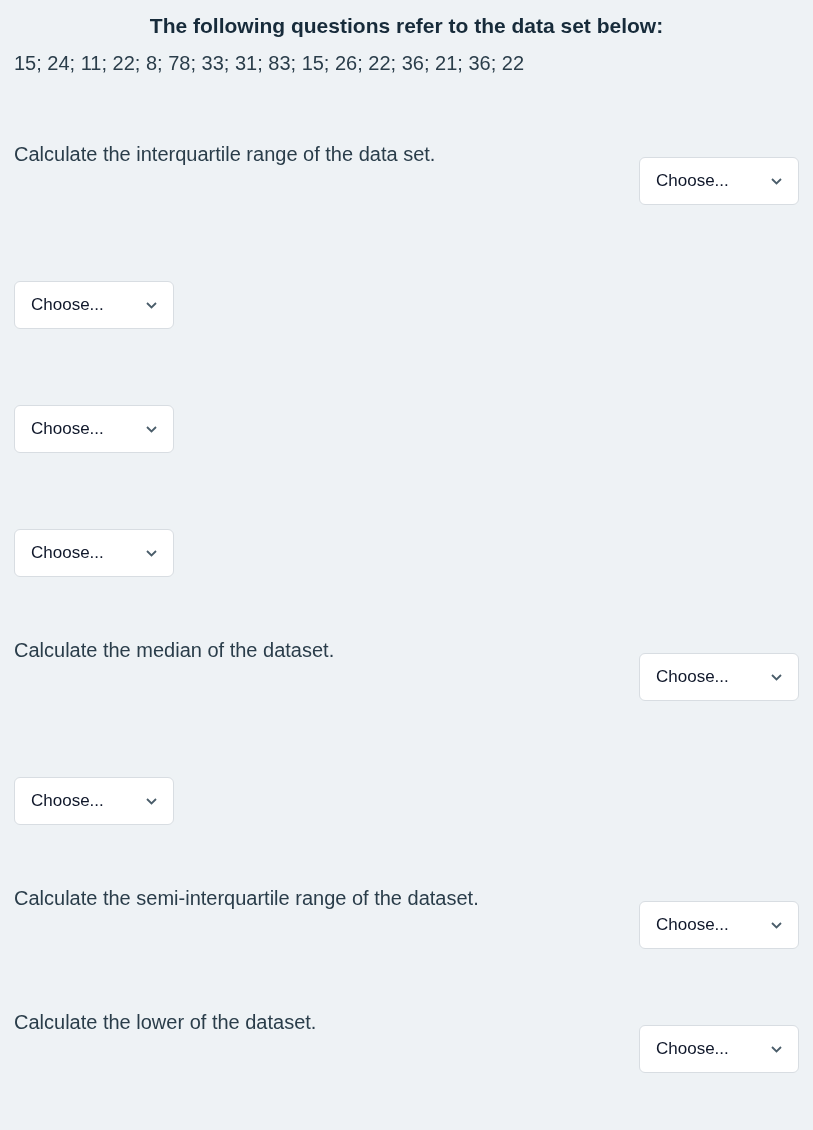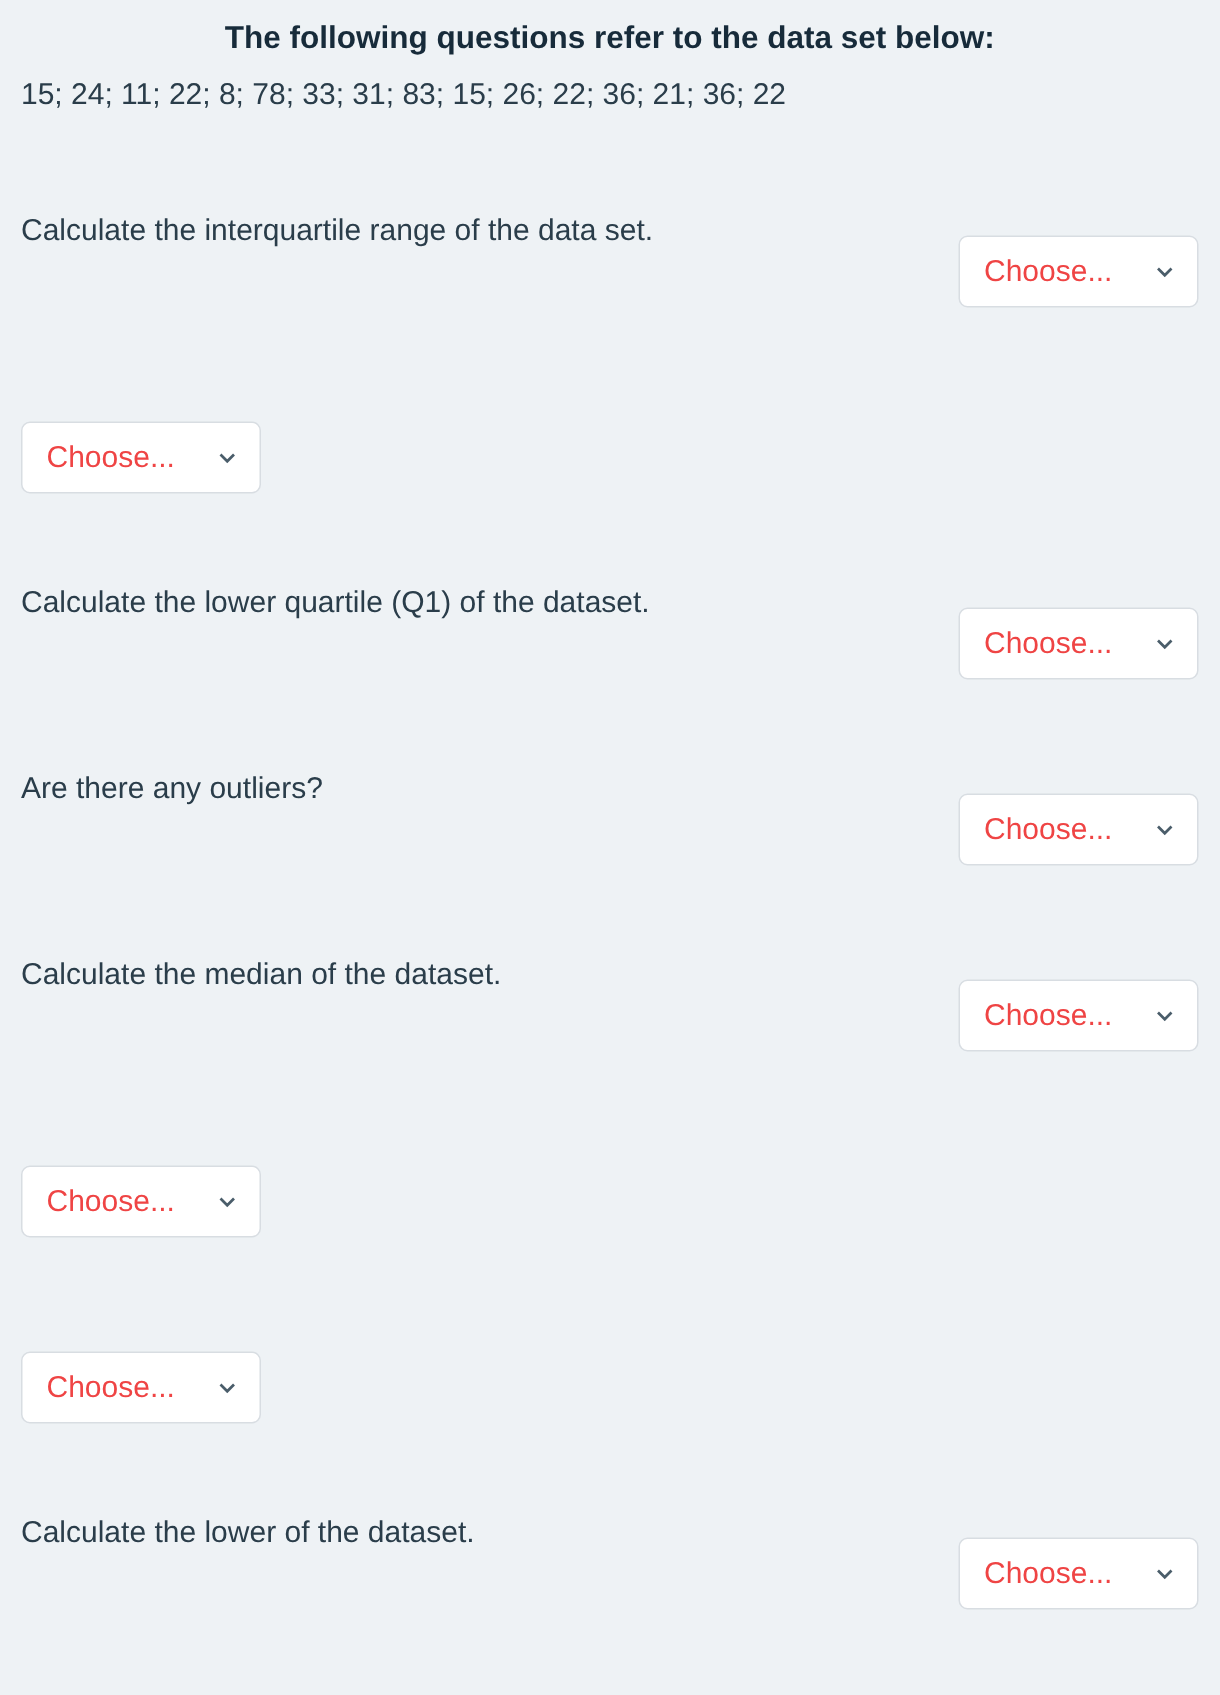--- a/index.html
+++ b/index.html
@@ -39,22 +39,22 @@
   .dropdown {
     background: #ffffff;
     border: 1px solid #d8dde2;
     border-radius: 6px;
     width: 160px;
     height: 48px;
     display: flex;
     align-items: center;
     justify-content: space-between;
     padding: 0 16px;
-    font-size: 20px;
-    color: #ef4444;
+    font-size: 17px;
+    color: #0f172a;
     cursor: pointer;
     margin-top: 14px;
     flex-shrink: 0;
   }
   .dropdown .chev {
     width: 12px;
     height: 12px;
     display: inline-flex;
     align-items: center;
     justify-content: center;
@@ -90,33 +90,31 @@
     <span>Choose...</span>
     <span class="chev">
         <svg viewBox="0 0 11 7">
           <polyline points="1,1 5.5,5.5 10,1"></polyline>
         </svg>
       </span>
   </div>
 </div>
 
 <div class="question-row">
-  <div class="question-text">Calculate the lower quartile (Q1) of the dataset.</div>
   <div class="dropdown">
     <span>Choose...</span>
     <span class="chev">
         <svg viewBox="0 0 11 7">
           <polyline points="1,1 5.5,5.5 10,1"></polyline>
         </svg>
       </span>
   </div>
 </div>
 
 <div class="question-row">
-  <div class="question-text">Are there any outliers?</div>
   <div class="dropdown">
     <span>Choose...</span>
     <span class="chev">
         <svg viewBox="0 0 11 7">
           <polyline points="1,1 5.5,5.5 10,1"></polyline>
         </svg>
       </span>
   </div>
 </div>
 
@@ -137,20 +135,21 @@
     <span>Choose...</span>
     <span class="chev">
         <svg viewBox="0 0 11 7">
           <polyline points="1,1 5.5,5.5 10,1"></polyline>
         </svg>
       </span>
   </div>
 </div>
 
 <div class="question-row">
+  <div class="question-text">Calculate the semi-interquartile range of the dataset.</div>
   <div class="dropdown">
     <span>Choose...</span>
     <span class="chev">
         <svg viewBox="0 0 11 7">
           <polyline points="1,1 5.5,5.5 10,1"></polyline>
         </svg>
       </span>
   </div>
 </div>
 

